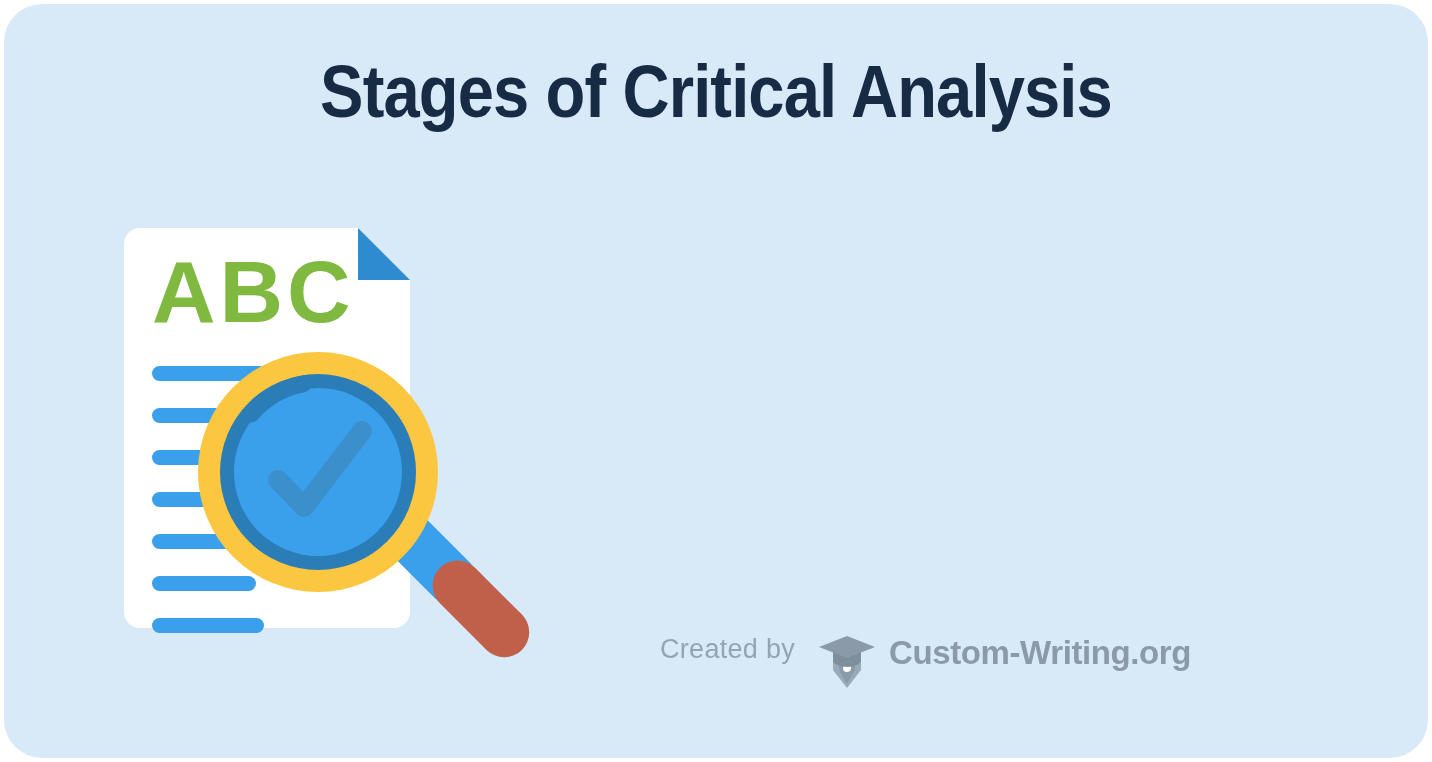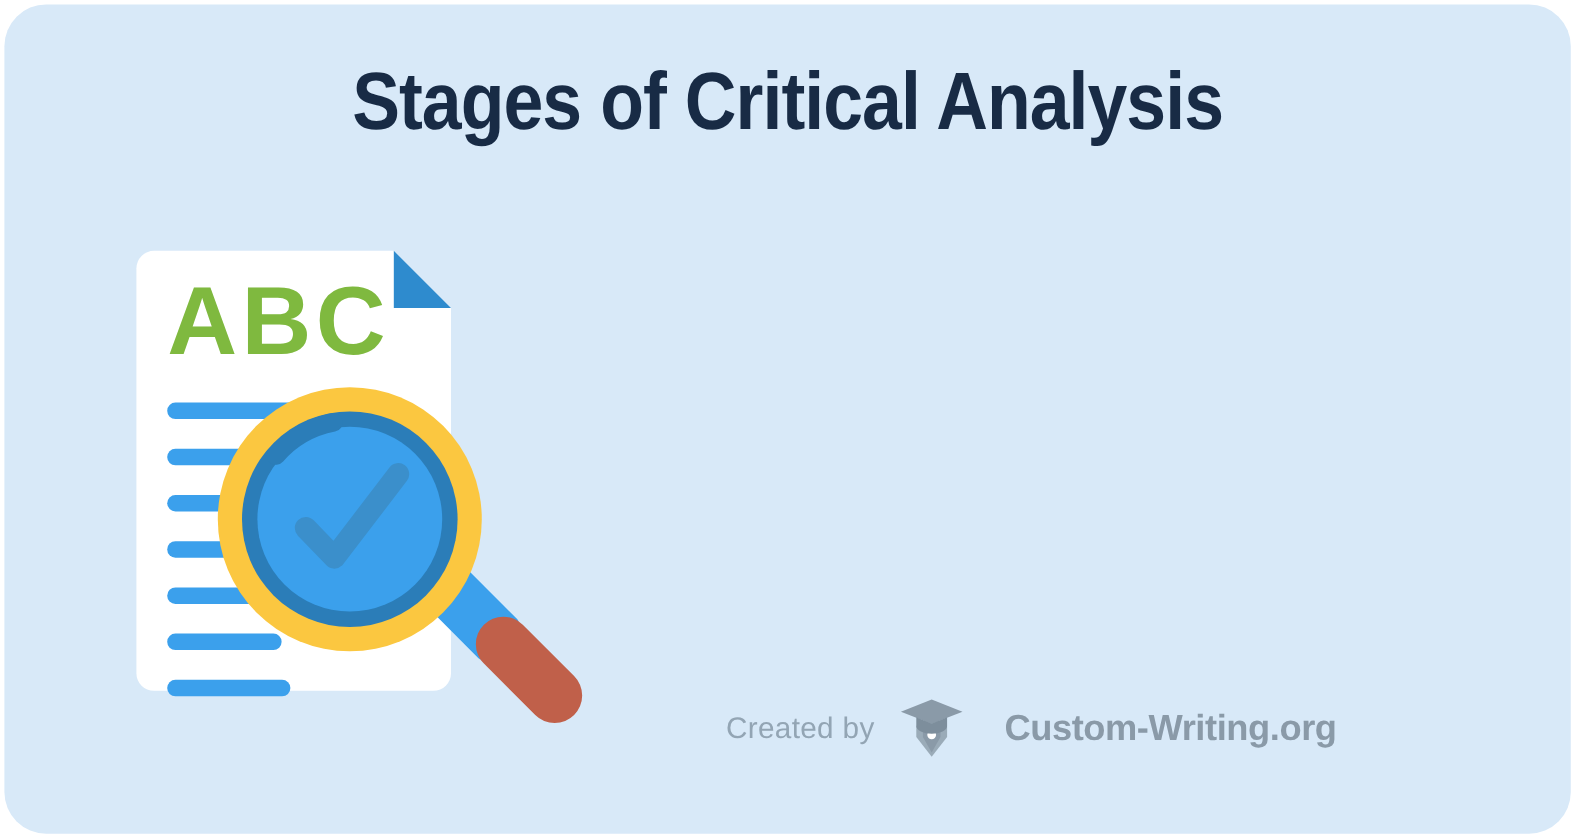--- a/index.html
+++ b/index.html
@@ -69,42 +69,40 @@
     transform:scaleX(0.92);
     transform-origin:left top;
     width:660px;
   }
   .bullet-text b{font-weight:bold;}
   
   .footer{
     position:absolute;
     left:660px;top:634px;
     display:flex;
-    align-items:center;
     gap:0px;
   }
   .footer-created{
     font-family:"Liberation Sans", sans-serif;
     font-size:27px;
     color:#93a5b4;
     letter-spacing:0.3px;
   }
   .footer-logo{
     margin-left:22px;
     margin-right:12px;
     width:60px;height:56px;
     display:block;
   }
   .footer-brand{
     font-family:"Liberation Sans", sans-serif;
     font-size:33px;
     font-weight:bold;
     color:#8a9aa8;
     letter-spacing:-0.4px;
-    margin-left:24px;
   }
 </style>
 </head>
 <body>
 
 <div id="stage">
 
   <div class="card"></div>
 
   <div class="title">Stages of Critical Analysis</div>

